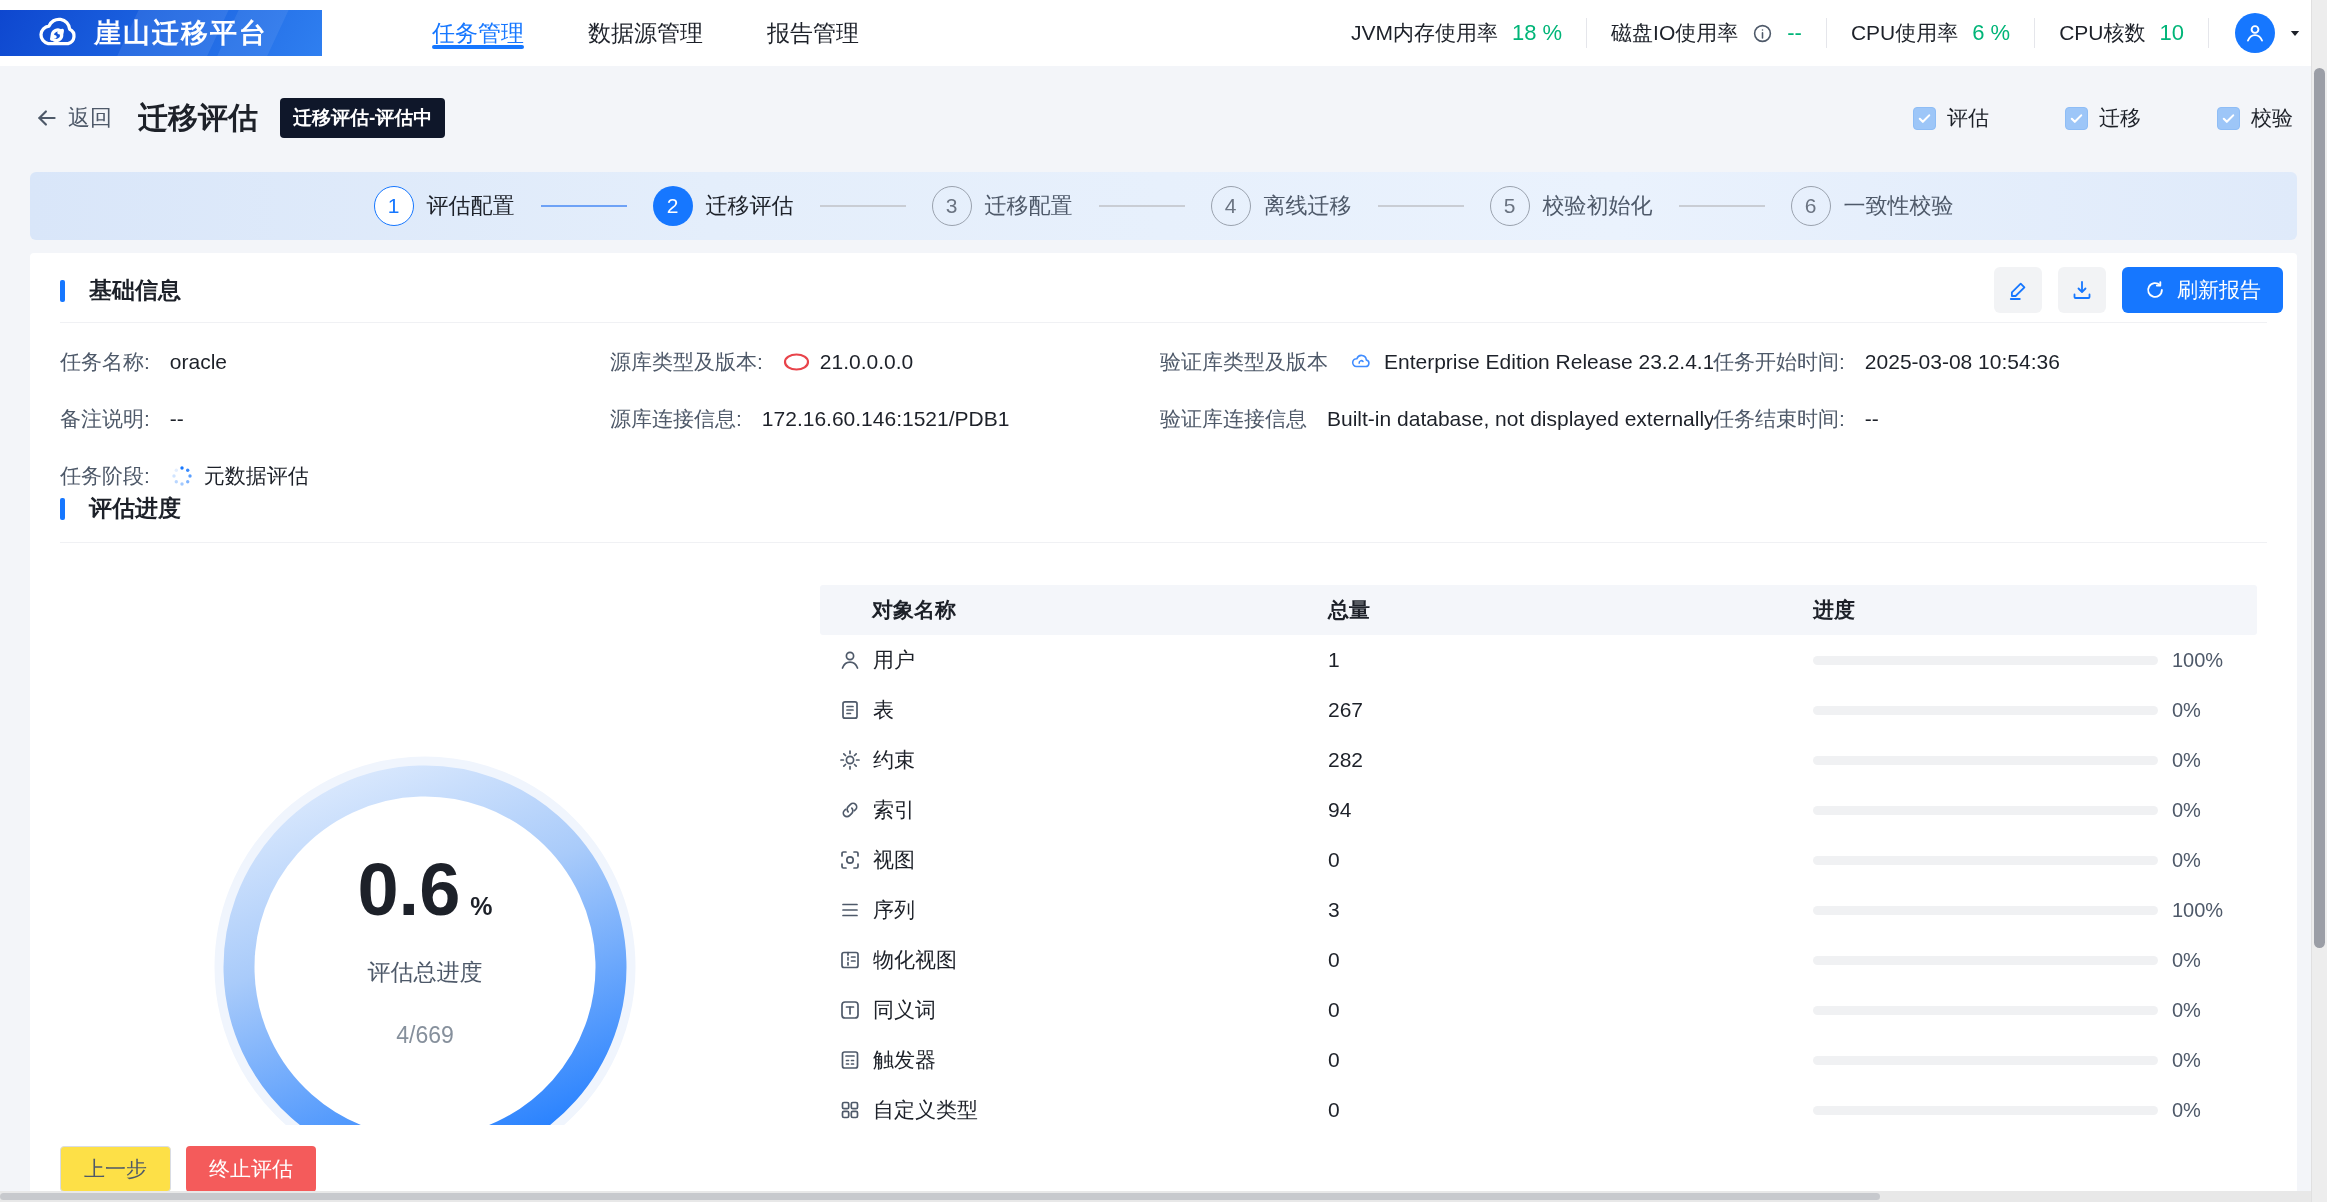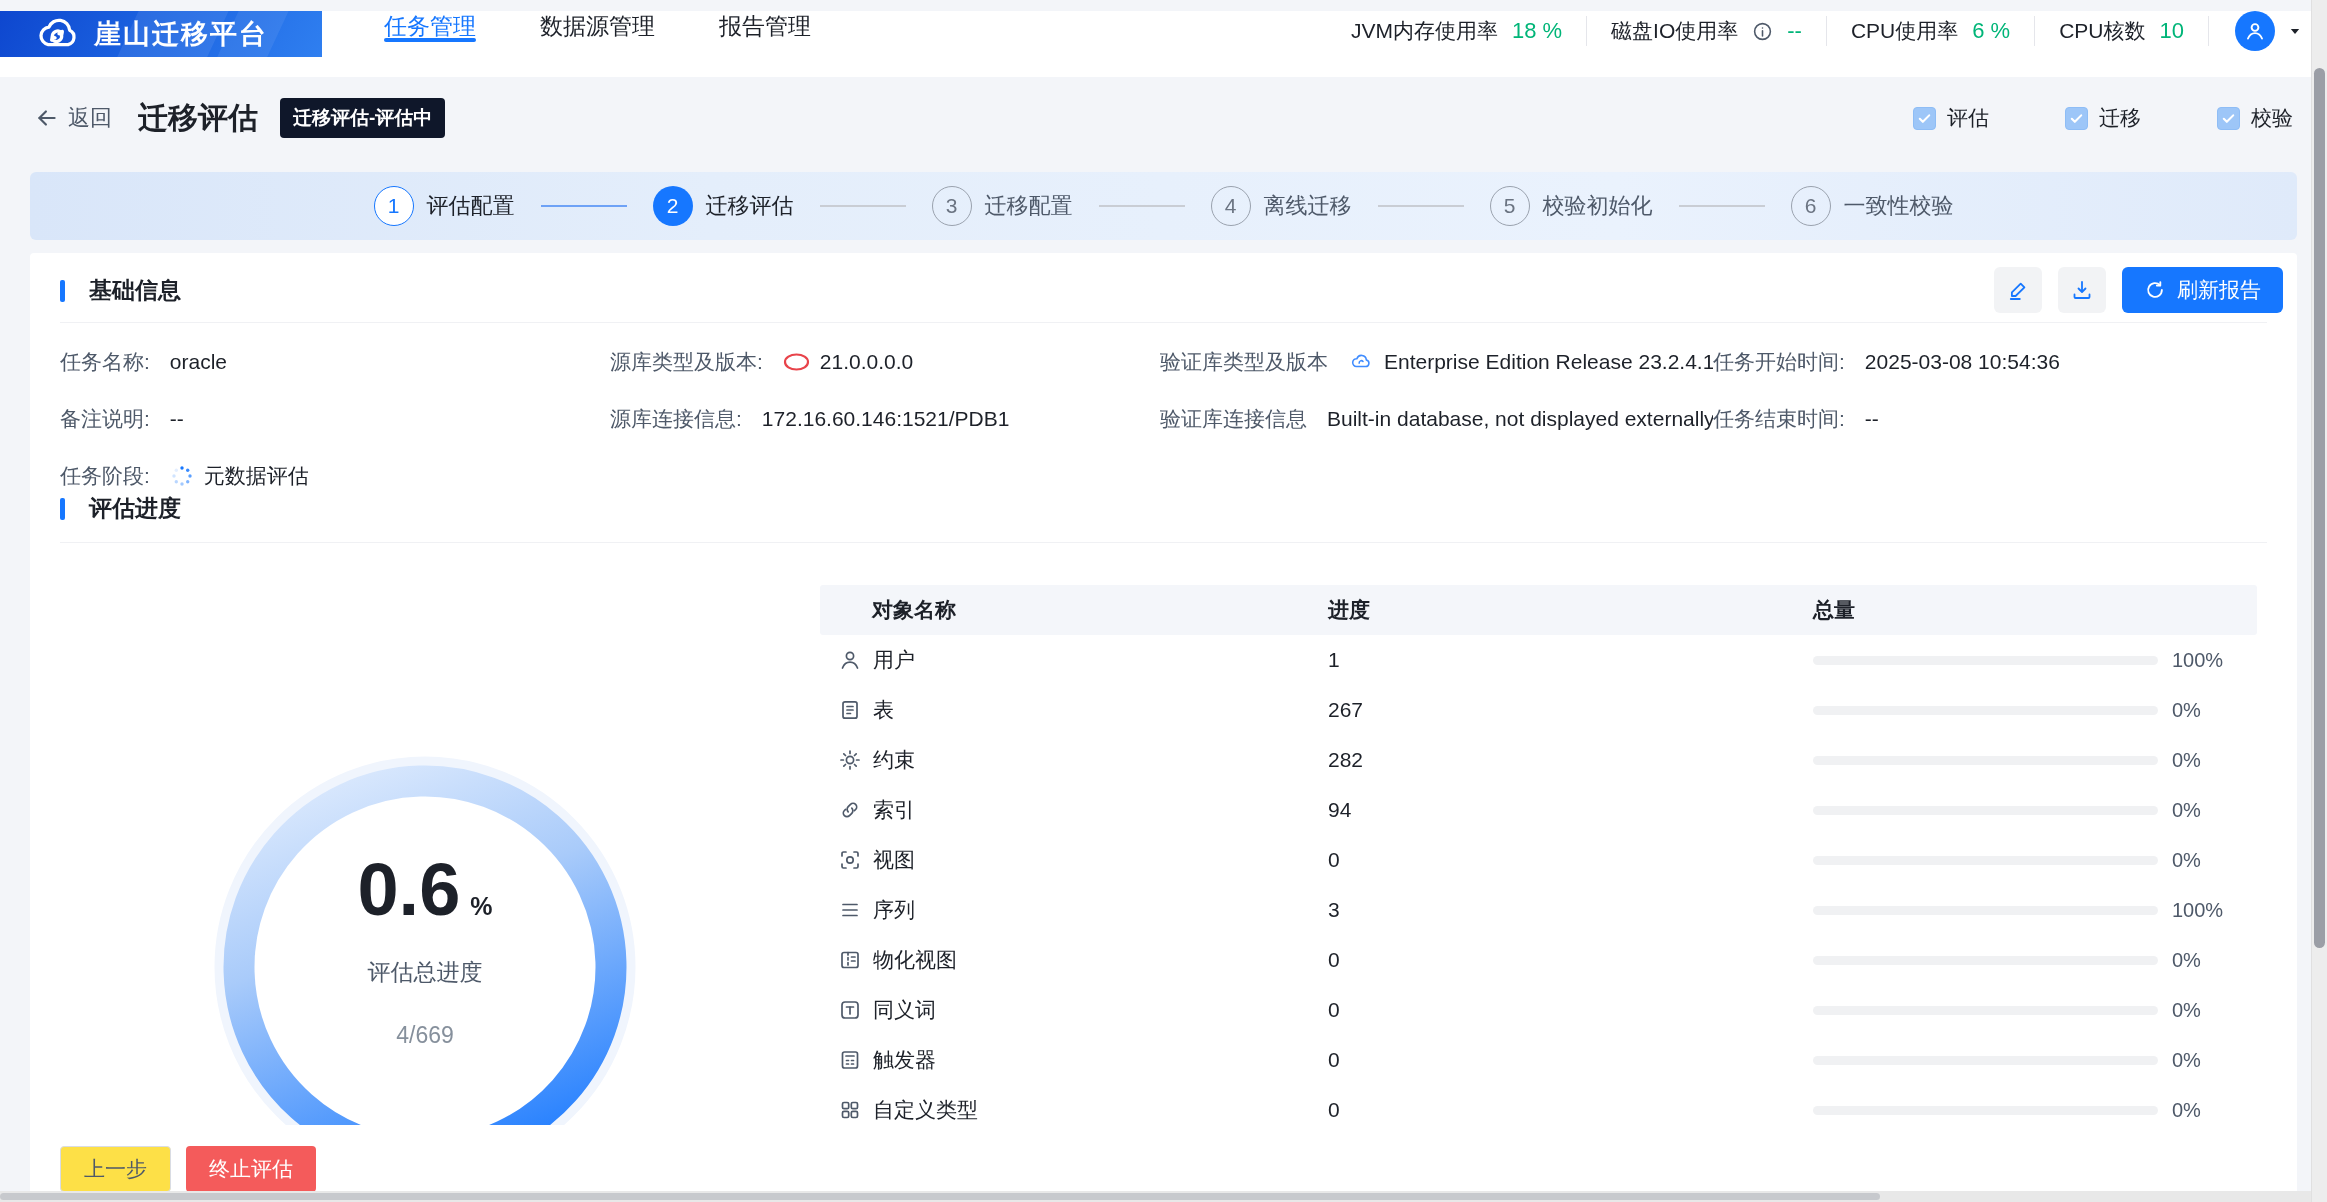--- a/index.html
+++ b/index.html
@@ -1,21 +1,21 @@
 <!DOCTYPE html>
 <html><head>
 <meta charset="utf-8">
 <style>
   html,body{margin:0;padding:0;background:#e9ebf0;}
   *{box-sizing:border-box;}
   body{font-family:"Liberation Sans","DejaVu Sans",sans-serif;color:#1d2129;}
   .stage{position:relative;width:2327px;height:1202px;background:#f3f5f9;overflow:hidden;}
 
   
-  .hdr{position:absolute;top:11px;left:0;right:0;height:66px;background:#fff;display:flex;align-items:flex-start;z-index:5;}
+  .hdr{position:absolute;top:0;left:0;right:0;height:66px;background:#fff;display:flex;align-items:center;z-index:5;gap:48px;}
   .logo{width:322px;display:flex;align-items:center;gap:14px;padding-left:34px;
         background:linear-gradient(120deg,#0e47cf 0%,#1b62e0 45%,#2f7ff0 100%);position:relative;overflow:hidden;}
   .logo:before{content:"";position:absolute;left:120px;top:-40px;width:90px;height:160px;background:rgba(255,255,255,.08);transform:skewX(-25deg);}
   .logo:after{content:"";position:absolute;left:220px;top:-40px;width:50px;height:160px;background:rgba(255,255,255,.07);transform:skewX(-25deg);}
   .logo .ttl{color:#fff;font-size:27px;font-weight:700;letter-spacing:2px;position:relative;z-index:1;}
   .logo .ic{position:relative;z-index:1;display:flex;}
   .nav{display:flex;align-items:stretch;margin-left:62px;gap:64px;}
   .nav-item{position:relative;display:flex;align-items:center;font-size:23px;color:#1d2129;cursor:pointer;}
   .nav-item.active{color:#1677ff;}
   .nav-underline{position:absolute;left:0;right:0;bottom:0;height:4px;background:#1677ff;border-radius:2px;}
@@ -365,22 +365,22 @@
             <span class="gval">0.6</span><span class="gunit">%</span>
           </div>
           <div class="glabel">评估总进度</div>
           <div class="gfrac">4/669</div>
         </div>
       </div>
 
       <div class="obj-table">
         <div class="trow thead">
           <span class="tname-h">对象名称</span>
+          <span>总量</span>
           <span>进度</span>
-          <span>总量</span>
         </div>
         <div id="rows">
             <div class="trow">
               <span class="tname">
                 <span class="ric" style="display: flex;">
                   <svg width="24" height="24" viewBox="0 0 24 24" fill="none" stroke="currentColor" stroke-width="1.7" stroke-linecap="round" stroke-linejoin="round">
                     <circle cx="12" cy="8" r="3.6"></circle>
                     <path d="M4.5 20c1.5-3.9 4.3-5.8 7.5-5.8s6 1.9 7.5 5.8"></path>
                   </svg>
                 </span>

